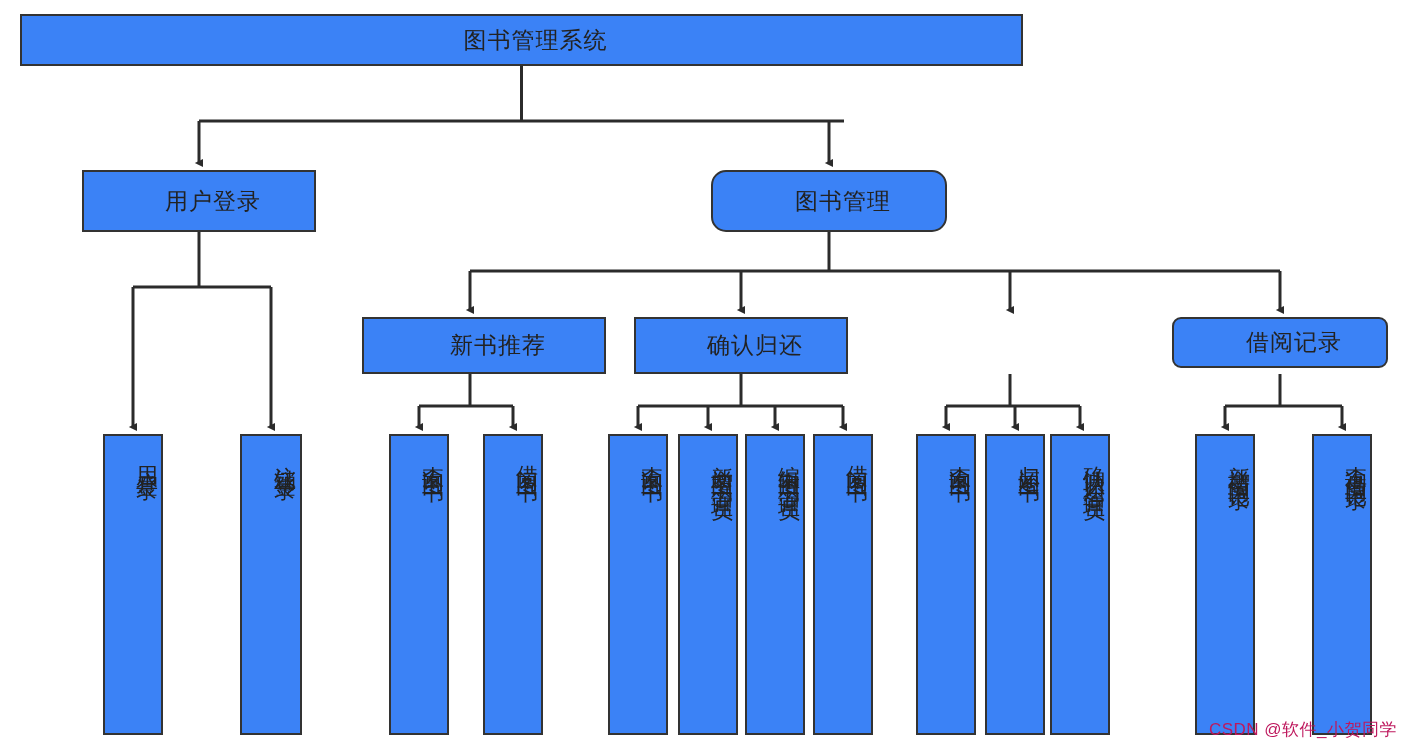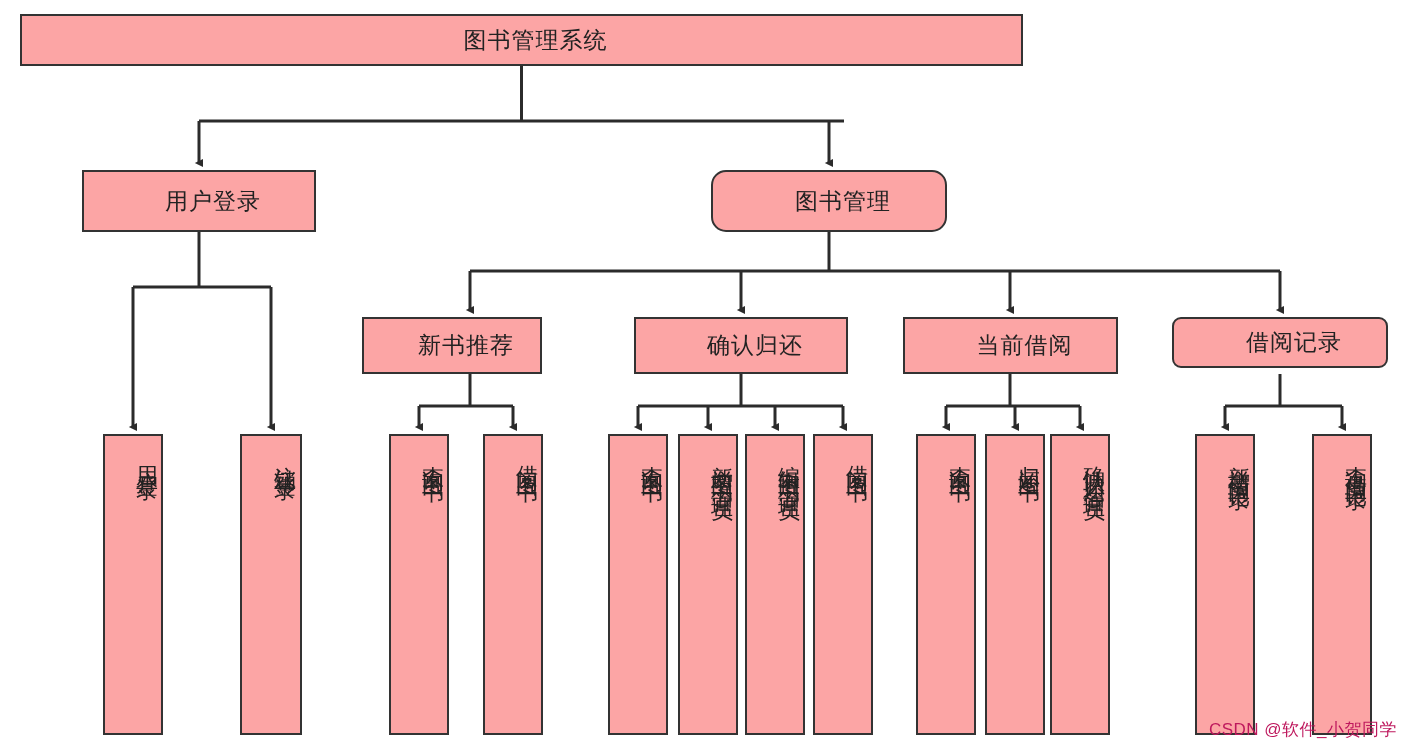--- a/index.html
+++ b/index.html
@@ -21,21 +21,21 @@
     position: absolute;
     left: 0;
     top: 0;
     width: 1405px;
     height: 747px;
     pointer-events: none;
   }
   .node {
     position: absolute;
     box-sizing: border-box;
-    background: #fca5a5;
+    background: #3b82f6;
     border: 2.5px solid #333333;
     display: flex;
     align-items: center;
     justify-content: center;
     color: #222222;
     z-index: 2;
     padding-left: 28px;
   }
   .node.horiz {
     font-size: 23px;
@@ -130,28 +130,25 @@
     <span>图书管理系统</span>
   </div>
 
   <div class="node horiz" style="left:82px; top:170px; width:234px; height:62px;">
     <span>用户登录</span>
   </div>
   <div class="node horiz" style="left:711px; top:170px; width:236px; height:62px;border-radius:15px;">
     <span>图书管理</span>
   </div>
 
-  <div class="node horiz" style="left:362px; top:317px; width:180px; height:57px;">
+  <div class="node horiz" style="left:362px; top:317px; width:244px; height:57px;">
     <span>新书推荐</span>
   </div>
   <div class="node horiz" style="left:634px; top:317px; width:214px; height:57px;">
     <span>确认归还</span>
-  </div>
-  <div class="node horiz" style="left:903px; top:317px; width:215px; height:57px;">
-    <span>当前借阅</span>
   </div>
   <div class="node horiz" style="left:1172px; top:317px; width:216px; height:51px;border-radius:9px;">
     <span>借阅记录</span>
   </div>
 
   <div class="node vert" style="left:103px; top:434px; width:60px; height:301px;">
     <span class="vlabel">用户登录</span>
   </div>
   <div class="node vert" style="left:240px; top:434px; width:62px; height:301px;">
     <span class="vlabel">注销登录</span>

